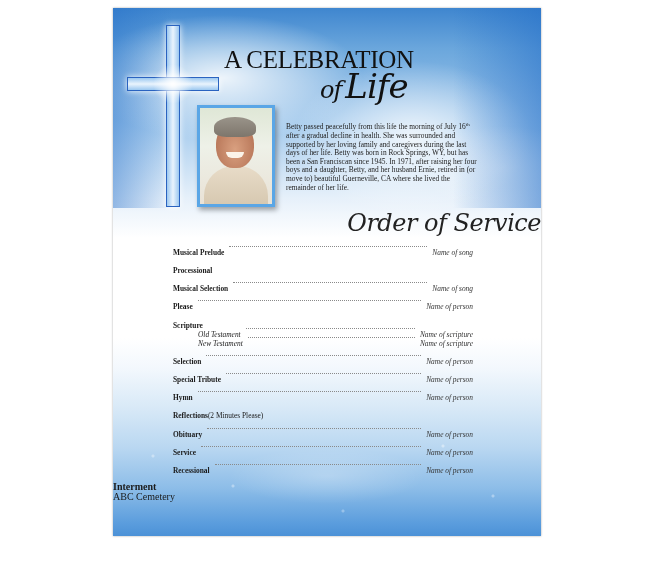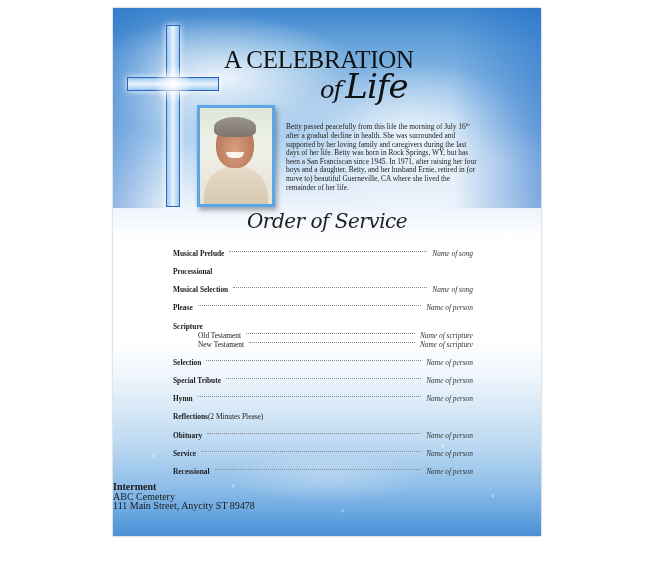--- a/index.html
+++ b/index.html
@@ -103,31 +103,31 @@
     background:linear-gradient(180deg,#e8dcc8,#d6c8b0);
   }
 
   .bio {
     position:absolute; left:173px; top:113px; width:195px;
     font-size:7.4px; line-height:8.6px; color:#222;
   }
   .bio sup { font-size:5px; }
 
   .oos-title {
-    position:absolute; left:0; width:428px; top:201px; text-align:center;
-    font-family:"DejaVu Serif", serif; font-style:italic; font-size:20px; color:#222; letter-spacing:-0.5px;
+    position:absolute; left:0; width:428px; top:201px; text-align:right;
+    font-family:"DejaVu Serif", serif; font-style:italic; font-size:24px; color:#222; letter-spacing:-0.5px;
   }
 
   .program { position:absolute; left:60px; top:236px; width:300px; }
   .row {
     position:absolute; left:0; width:300px; height:10px;
-    display:flex; align-items:center; font-size:7.4px; color:#1a1a1a;
+    display:flex; align-items:flex-start; font-size:7.4px; color:#1a1a1a;
   }
   .row .lbl { font-weight:bold; white-space:nowrap; }
-  .row .lbl-sub { font-weight:normal; white-space:nowrap; }
+  .row .lbl-sub { font-weight:normal; white-space:nowrap;font-style:italic; }
   .row .note { font-weight:normal; white-space:nowrap; }
   .row .dots {
     flex:1; margin:0 5px; border-bottom:1px dotted #8a8a8a; position:relative; top:-2px;
   }
   .row .val { font-style:italic; color:#333; white-space:nowrap; }
   .row.sub { padding-left:25px; width:275px; }
 
   .interment {
     position:absolute; left:0; width:428px; top:474px; text-align:left;
     font-size:10px; line-height:9.5px; color:#1a1a1a;
@@ -231,17 +231,16 @@
       <div class="row" style="top:222px">
         <span class="lbl">Recessional</span>
         <span class="dots"></span>
         <span class="val">Name of person</span>
       </div>
     </div>
 
     <div class="interment">
       <div class="head">Interment</div>
       <div>ABC Cemetery</div>
-      <div>111 Main Street, Anycity ST 89478</div>
     </div>
 
   </div>
 </div>
 
 </body></html>

